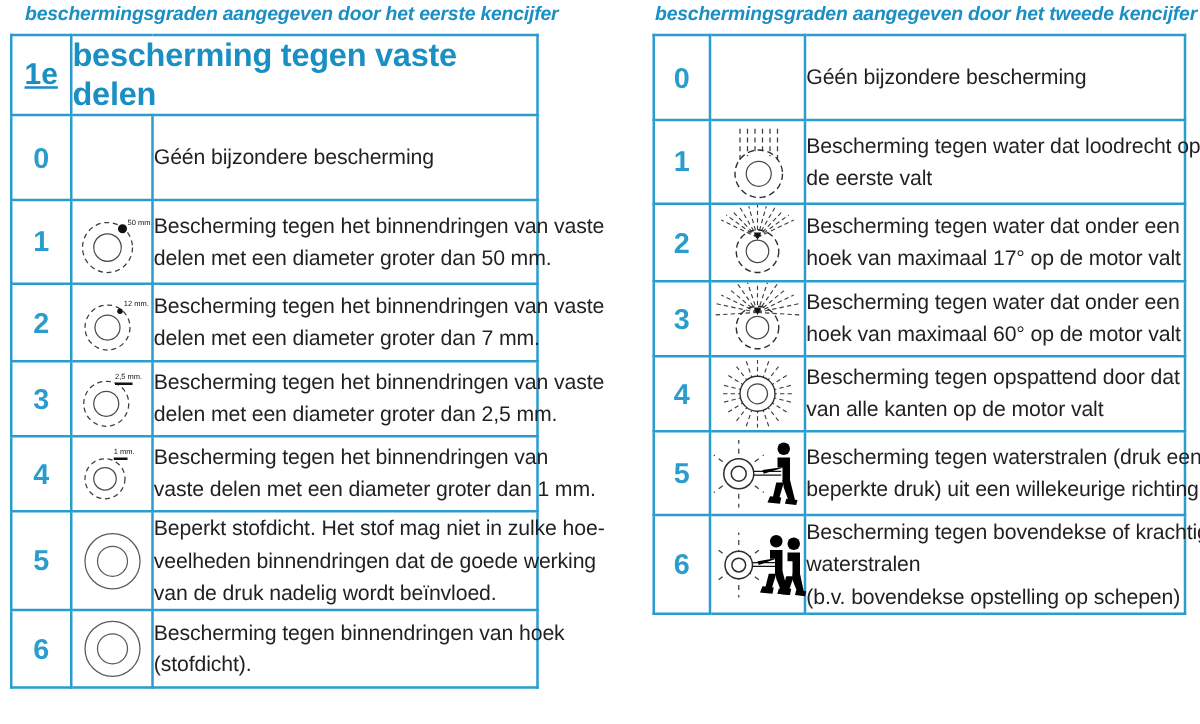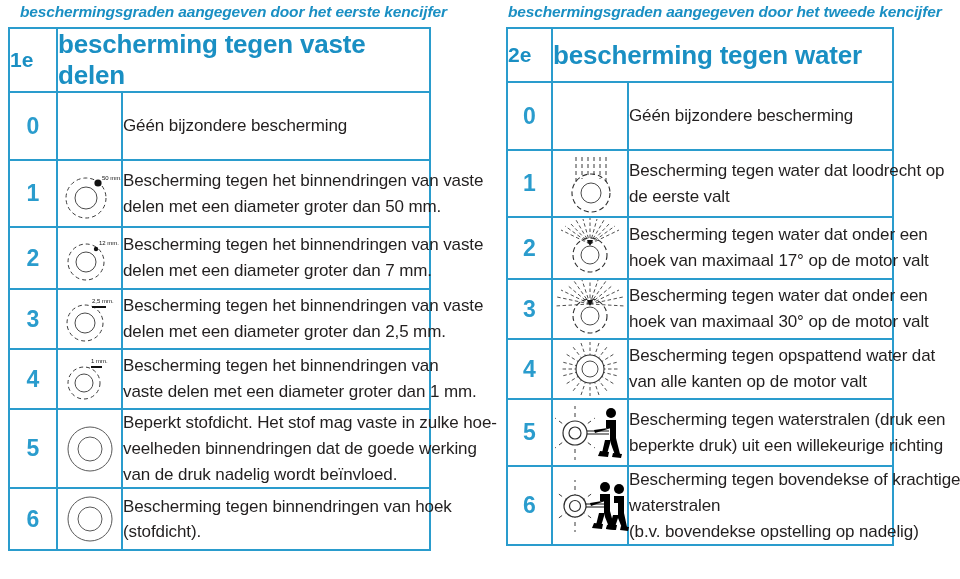--- a/index.html
+++ b/index.html
@@ -6,21 +6,21 @@
   html, body {
     width: 960px; height: 579px;
     background: #ffffff;
     font-family: "Liberation Sans", sans-serif;
     overflow: hidden;
   }
   #page { position: relative; width: 960px; height: 579px; background: #fff; }
 
   .table-block { position: absolute; top: 0; }
   #left-block  { left: 8px;  width: 423px; }
-  #right-block { left: 506px; width: 388px; }
+  #right-block { left: 522px; width: 427px; }
 
   .caption {
     font-style: italic;
     font-weight: bold;
     font-size: 15.5px;
     color: #1a8fc3;
     letter-spacing: -0.15px;
     padding-left: 12px;
     height: 27px;
     line-height: 24px;
@@ -38,24 +38,25 @@
 
   
   col.c-num  { width: 48px; }
   col.c-icon { width: 65px; }
   col.c-txt  { width: auto; }
   #right-block col.c-num  { width: 45px; }
   #right-block col.c-icon { width: 76px; }
 
   
   .hdr-num {
-    text-align: left;
+    text-align: center;
     font-weight: bold;
-    font-size: 21px;
+    font-size: 24px;
     color: #1a8fc3;
+    text-decoration: underline;
   }
   .hdr-title {
     font-weight: bold;
     font-size: 26px;
     color: #1a8fc3;
     padding-left: 12px;
     letter-spacing: -0.2px;
   }
   .row-hdr td { height: 54px; }
 
@@ -191,21 +192,21 @@
           <td class="digit">5</td>
           <td class="icon-cell">
             <span>
               <svg width="62" height="52" viewBox="0 0 62 52">
                 <circle cx="31" cy="26" r="22" fill="none" stroke="#5a5a5a" stroke-width="1"></circle>
                 <circle cx="31" cy="26" r="12" fill="none" stroke="#5a5a5a" stroke-width="1"></circle>
               </svg>
             </span>
           </td>
           <td class="desc">
-            <span class="ln">Beperkt stofdicht. Het stof mag vaste in zulke hoe-</span>
+            <span class="ln">Beperkt stofdicht. Het stof mag niet in zulke hoe-</span>
             <span class="ln">veelheden binnendringen dat de goede werking</span>
             <span class="ln">van de druk nadelig wordt beïnvloed.</span>
           </td>
         </tr>
 
         <tr class="h6">
           <td class="digit">6</td>
           <td class="icon-cell">
             <span>
               <svg width="62" height="50" viewBox="0 0 62 50">
@@ -225,24 +226,20 @@
 
   <div class="table-block" id="right-block">
     <div class="caption">beschermingsgraden aangegeven door het tweede kencijfer</div>
     <table class="ip">
       <colgroup>
           <col class="c-num">
           <col class="c-icon">
           <col class="c-txt">
         </colgroup>
       <tbody>
-        <tr class="row-hdr">
-          <td class="hdr-num">2e</td>
-          <td class="hdr-title" colspan="2">bescherming tegen water</td>
-        </tr>
 
         <tr class="h0">
           <td class="digit">0</td>
           <td class="icon-cell"></td>
           <td class="desc">
             <span class="ln">Géén bijzondere bescherming</span>
           </td>
         </tr>
 
         <tr class="h1">
@@ -320,21 +317,21 @@
                   <line x1="37" y1="24" x2="72" y2="26"></line>
                 </g>
                 <path d="M34 20 L37 26 L40 20 Z" fill="#111"></path>
                 <circle cx="37" cy="36" r="17" fill="none" stroke="#2e2e2e" stroke-width="1.1" stroke-dasharray="5 3"></circle>
                 <circle cx="37" cy="36" r="9" fill="none" stroke="#4a4a4a" stroke-width="1"></circle>
               </svg>
             </span>
           </td>
           <td class="desc">
             <span class="ln">Bescherming tegen water dat onder een</span>
-            <span class="ln">hoek van maximaal 30° op de motor valt</span>
+            <span class="ln">hoek van maximaal 60° op de motor valt</span>
           </td>
         </tr>
 
         <tr class="h4">
           <td class="icon-cell-wrap digit">4</td>
           <td class="icon-cell">
             <span>
               <svg width="74" height="58" viewBox="0 0 74 58">
                 <g stroke="#3b3b3b" stroke-width="0.9" stroke-dasharray="3.5 2.5">
                   <line x1="37" y1="29" x2="37" y2="2"></line>
@@ -357,21 +354,21 @@
                     <line x1="37" y1="29" x2="13" y2="14"></line>
                   <line x1="37" y1="29" x2="20" y2="7"></line>
                     <line x1="37" y1="29" x2="28" y2="3"></line>
                 </g>
                 <circle cx="37" cy="29" r="14" fill="#fff" stroke="#2e2e2e" stroke-width="1.1"></circle>
                 <circle cx="37" cy="29" r="8" fill="none" stroke="#4a4a4a" stroke-width="1"></circle>
               </svg>
             </span>
           </td>
           <td class="desc">
-            <span class="ln">Bescherming tegen opspattend water dat</span>
+            <span class="ln">Bescherming tegen opspattend door dat</span>
             <span class="ln">van alle kanten op de motor valt</span>
           </td>
         </tr>
 
         <tr class="h5">
           <td class="digit">5</td>
           <td class="icon-cell">
             <span>
               <svg width="76" height="62" viewBox="0 0 76 62">
                 <g stroke="#3b3b3b" stroke-width="1" stroke-dasharray="4 4">
@@ -441,20 +438,20 @@
                   <path d="M60 39 L66 39 L62 51 L57 50 Z"></path>
                   <path d="M55 48 L64 49 L63 54 L53 53 Z"></path>
                   <path d="M68 50 L76 51 L75 55 L67 54 Z"></path>
                 </g>
               </svg>
             </span>
           </td>
           <td class="desc">
             <span class="ln">Bescherming tegen bovendekse of krachtige</span>
             <span class="ln">waterstralen</span>
-            <span class="ln">(b.v. bovendekse opstelling op nadelig)</span>
+            <span class="ln">(b.v. bovendekse opstelling op schepen)</span>
           </td>
         </tr>
       </tbody>
     </table>
   </div>
 
 </div>
 
 </body></html>

